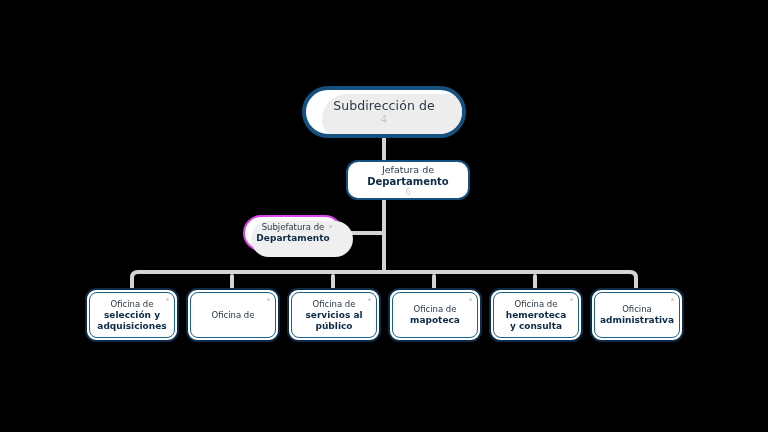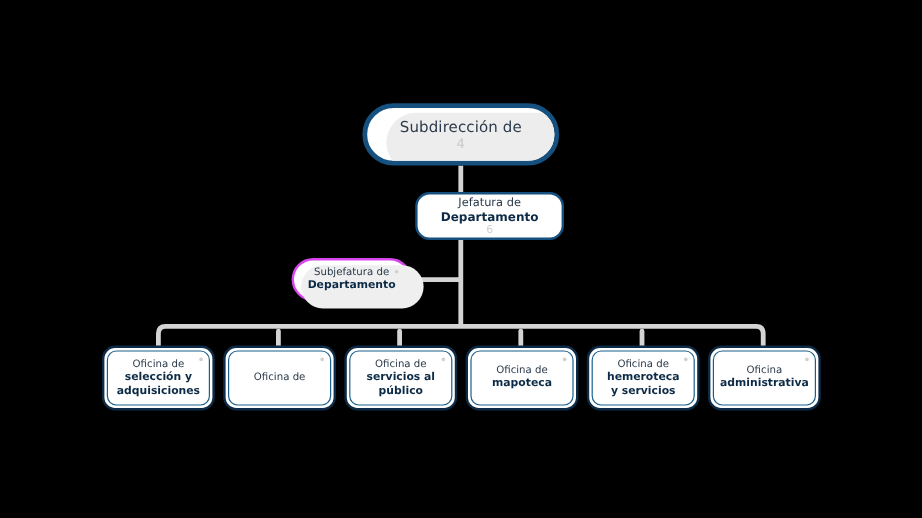--- a/index.html
+++ b/index.html
@@ -258,21 +258,21 @@
         <div class="inner-ring"></div>
         <span class="corner-dot"></span>
         <div class="office-line-1">Oficina de</div>
         <div class="office-line-2">mapoteca</div>
       </div>
       <div class="node office-node" style="left: 489px;">
         <div class="inner-ring"></div>
         <span class="corner-dot"></span>
         <div class="office-line-1">Oficina de</div>
         <div class="office-line-2">hemeroteca</div>
-        <div class="office-line-2">y servicios</div>
+        <div class="office-line-2">y consulta</div>
       </div>
       <div class="node office-node" style="left: 590px;">
         <div class="inner-ring"></div>
         <span class="corner-dot"></span>
         <div class="office-line-1">Oficina</div>
         <div class="office-line-2">administrativa</div>
       </div>
     </div>
 
 </div>

